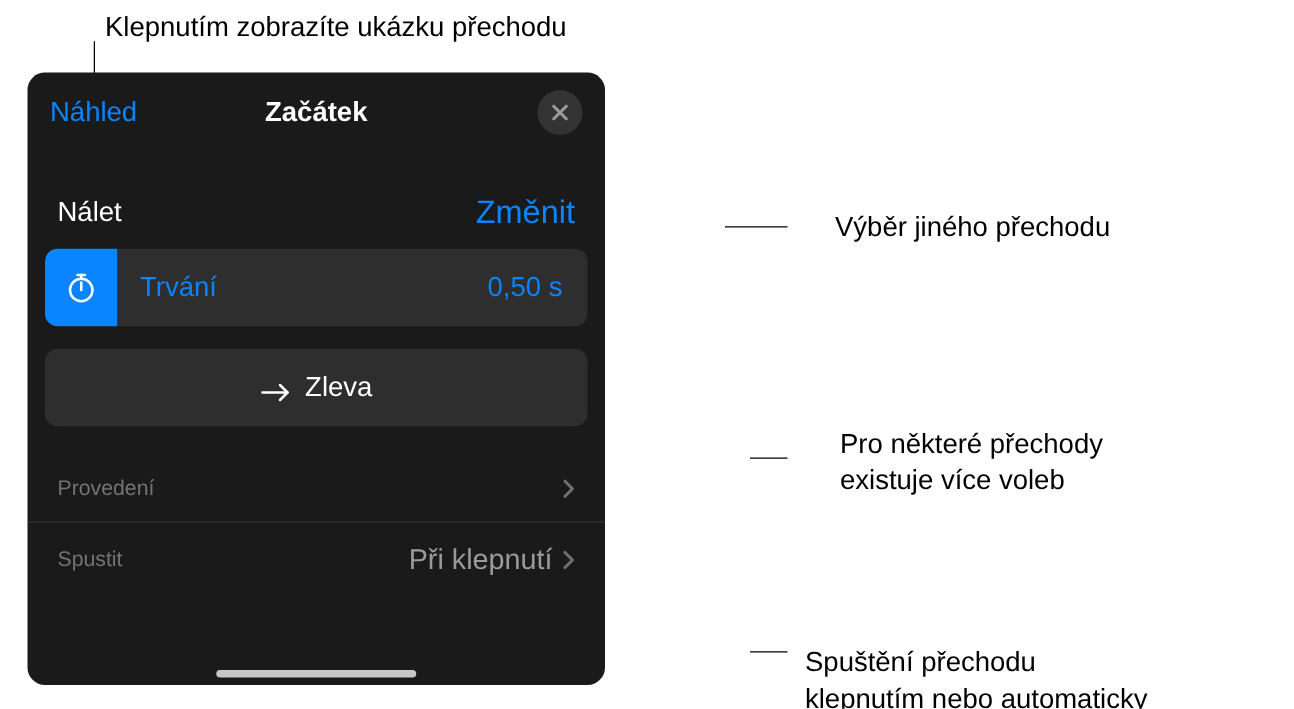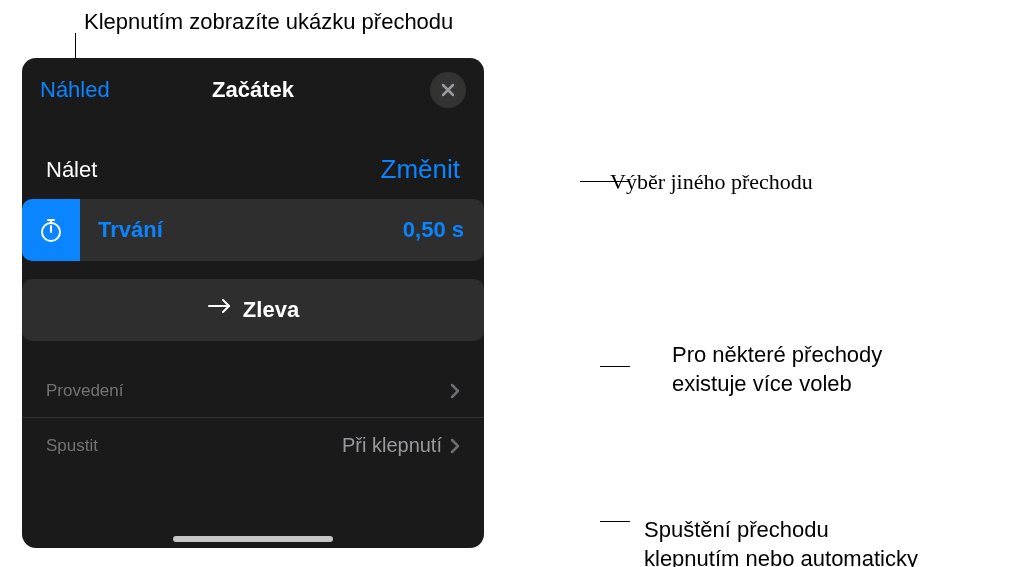--- a/index.html
+++ b/index.html
@@ -70,22 +70,21 @@
       font-size: 22px;
       font-weight: 400;
     }
     .change-btn {
       color: #0a84ff;
       font-size: 26px;
       font-weight: 400;
       cursor: pointer;
     }
     .row-container {
-      padding: 0 0;
-      font-weight: bold;
+      padding: 0 14px;
     }
     .duration-wrapper {
       display: flex;
       align-items: stretch;
     }
     .duration-icon-wrap {
       background: #0a84ff;
       border-radius: 10px 0 0 10px;
       width: 58px;
       display: flex;
@@ -107,21 +106,21 @@
     }
     .duration-value {
       color: #0a84ff;
       font-size: 22px;
     }
     .direction-row {
       margin-top: 18px;
       background: #2e2e2e;
       border-radius: 10px;
       display: flex;
-      align-items: flex-start;
+      align-items: flex-end;
       justify-content: center;
       padding: 18px;
       cursor: pointer;
     }
     .direction-arrow {
       color: #ffffff;
       margin-right: 10px;
       display: flex;
       align-items: center;
     }
@@ -142,21 +141,21 @@
     }
     .list-row:first-child {
       border-top: none;
     }
     .list-label {
       color: #737373;
       font-size: 17px;
     }
     .list-value {
       color: #9a9a9e;
-      font-size: 20px;
+      font-size: 23px;
       margin-right: 8px;
     }
     .chevron {
       color: #6e6e73;
       display: flex;
       align-items: center;
     }
     .right-group {
       display: flex;
       align-items: center;
@@ -260,21 +259,21 @@
           </svg>
         </span>
       </div>
     </div>
   </div>
 
   <div class="home-indicator"></div>
 </div>
 
 <div class="callout-line h" style="left:580px; top:181px; width:50px;"></div>
-<div class="callout" style="left:610px; top:168px;font-family:Liberation Serif, serif;">Výběr jiného přechodu</div>
+<div class="callout" style="left:668px; top:168px;">Výběr jiného přechodu</div>
 
 <div class="callout-line h" style="left:600px; top:366px; width:30px;"></div>
 <div class="callout" style="left:672px; top:341px;">
   <div>Pro některé přechody</div>
   <div>existuje více voleb</div>
 </div>
 
 <div class="callout-line h" style="left:600px; top:521px; width:30px;"></div>
 <div class="callout" style="left:644px; top:516px;">
   <div>Spuštění přechodu</div>

